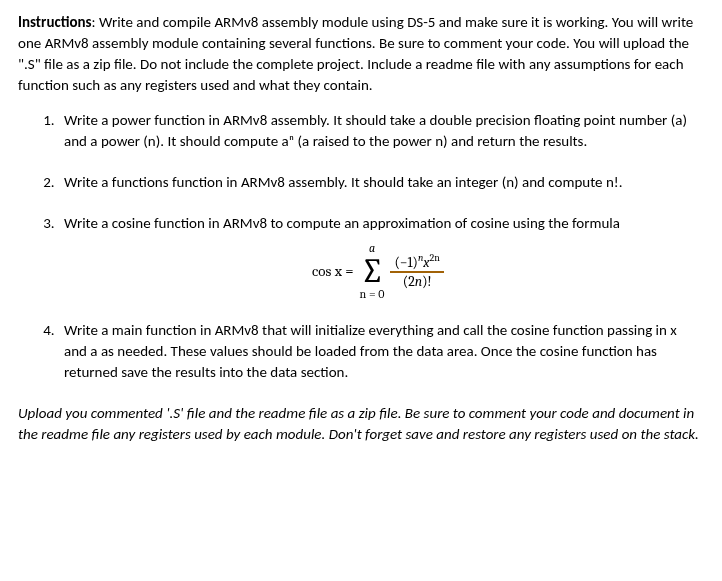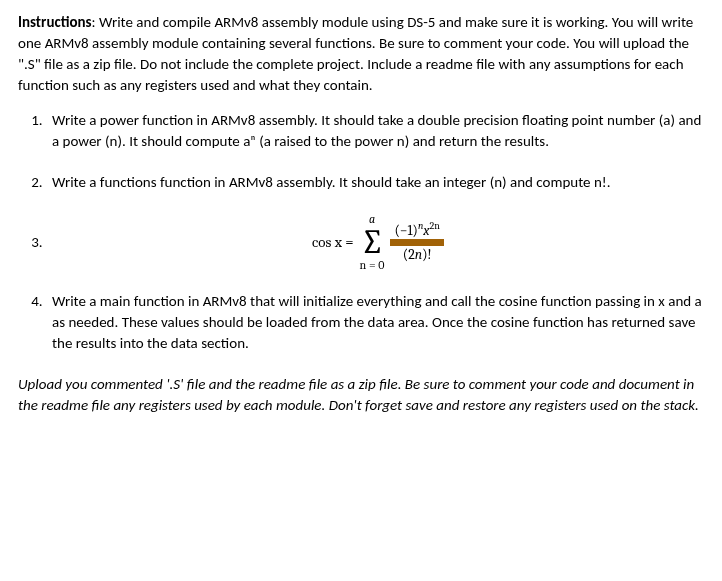--- a/index.html
+++ b/index.html
@@ -15,21 +15,21 @@
   }
   .para {
     margin-bottom: 14px;
   }
   .bold {
     font-weight: bold;
     margin-top: 39px;
   }
   ol.main {
     padding-left: 28px;
-    margin: 0;
+    margin: 12px;
   }
   ol.main > li {
     margin-bottom: 20px;
     padding-left: 6px;
   }
   .formula {
     text-align: center;
     margin: 8px 0;
     font-family: "Cambria Math", Cambria, serif;
   }
@@ -57,21 +57,21 @@
     font-size: 12px;
   }
   .frac {
     display: inline-flex;
     flex-direction: column;
     align-items: center;
     line-height: 1.1;
     vertical-align: middle;
   }
   .frac .num {
-    border-bottom: 7px solid #a16207;
+    border-bottom: 2px solid #a16207;
     padding: 0 4px 1px 4px;
     font-size: 14px;
   }
   .frac .den {
     padding: 1px 4px 0 4px;
     font-size: 14px;
   }
   sup {
     font-size: 0.72em;
   }
@@ -97,20 +97,21 @@
 
   <li>
     <span>Write a power function in ARMv8 assembly. It should take a double precision floating point number (a) and a power (n). It should compute aⁿ (a raised to the power n) and return the results.</span>
   </li>
 
   <li>
     <span>Write a functions function in ARMv8 assembly. It should take an integer (n) and compute n!.</span>
   </li>
 
   <li>
+    <span>Write a cosine function in ARMv8 to compute an approximation of cosine using the formula</span>
 
     <div class="formula">
       <div class="formula-row">
         <span>cos x =</span>
         <span class="sigma-block">
           <span class="sigma-up">a</span>
           <span class="sigma-sym">∑</span>
           <span class="sigma-low">n = 0</span>
         </span>
         <span class="frac">

